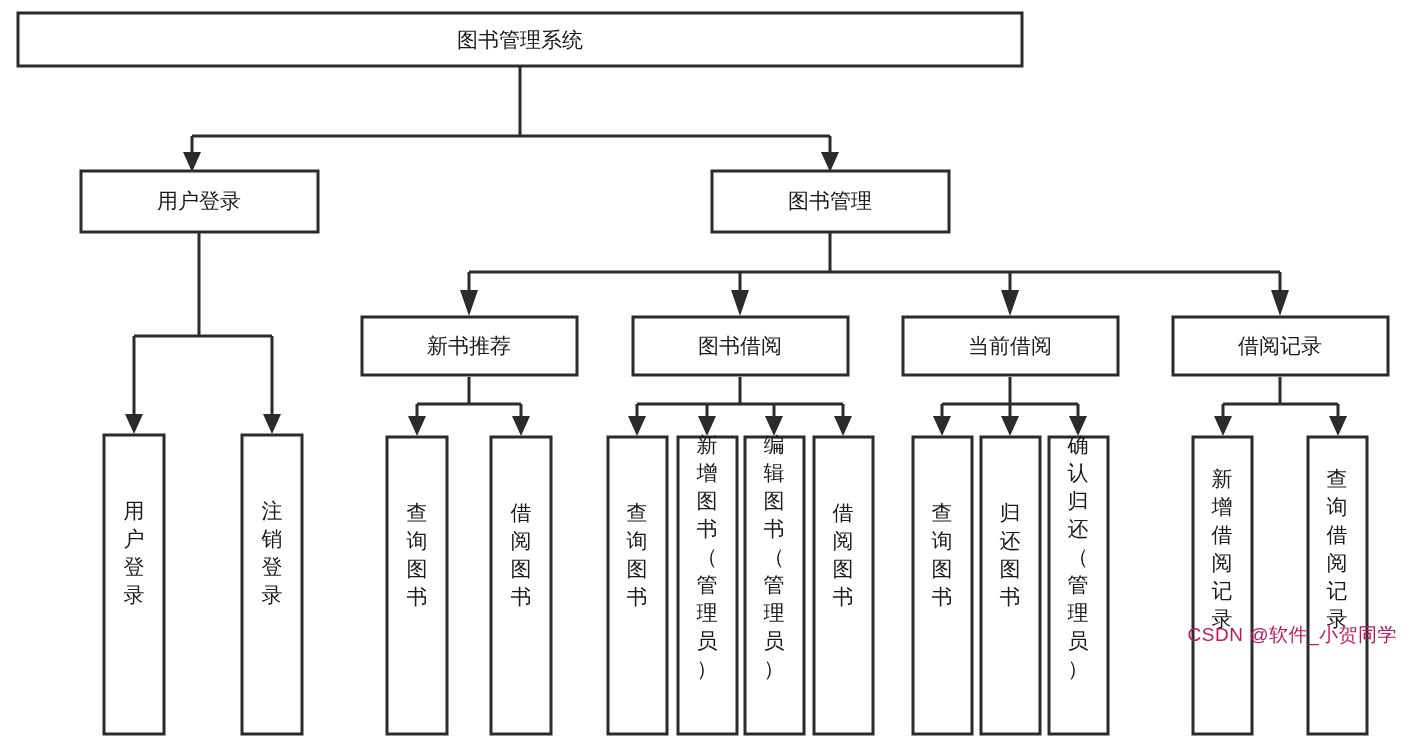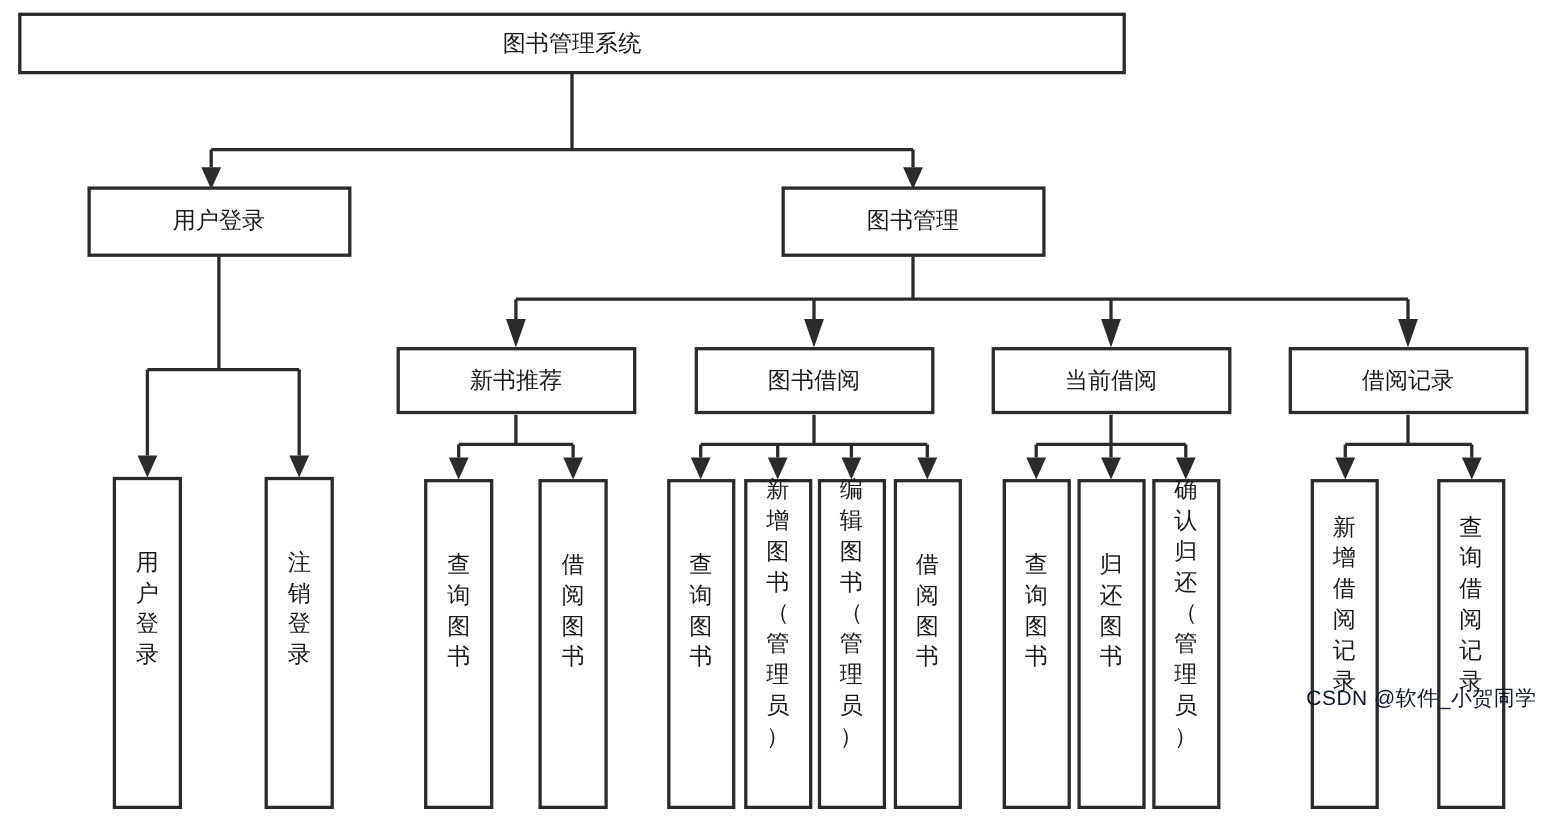--- a/index.html
+++ b/index.html
@@ -48,21 +48,21 @@
     fill: #1a1a1a;
     font-size: 21px;
     text-anchor: middle;
   }
   .watermark {
     position: absolute;
     right: 8px;
     bottom: 6px;
     font-family: "Liberation Sans", "DejaVu Sans", sans-serif;
     font-size: 19px;
-    color: #0f172a;
+    color: #be185d;
     letter-spacing: 0.5px;
     white-space: nowrap;
     user-select: none;
   }
 </style>
 </head>
 <body>
 
 <div id="chart-root">
   <svg width="1405" height="747" viewBox="0 0 1405 747">

